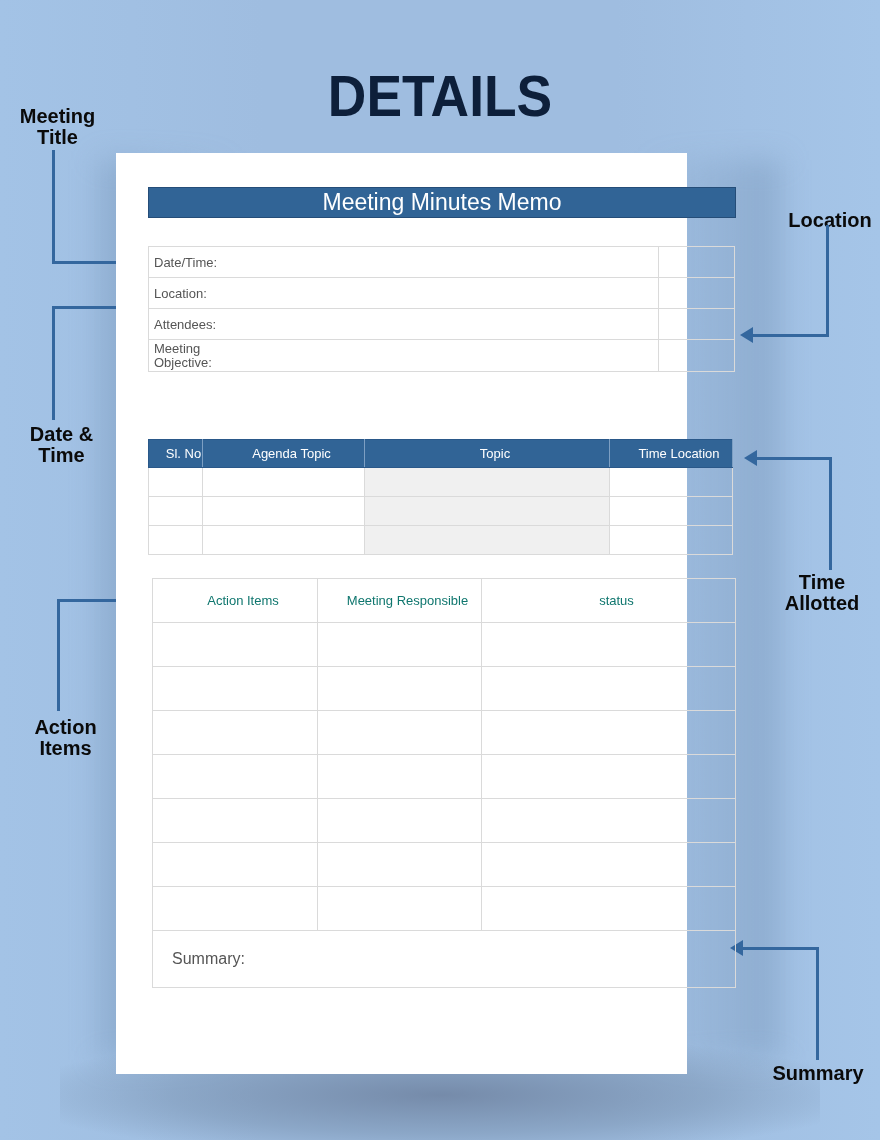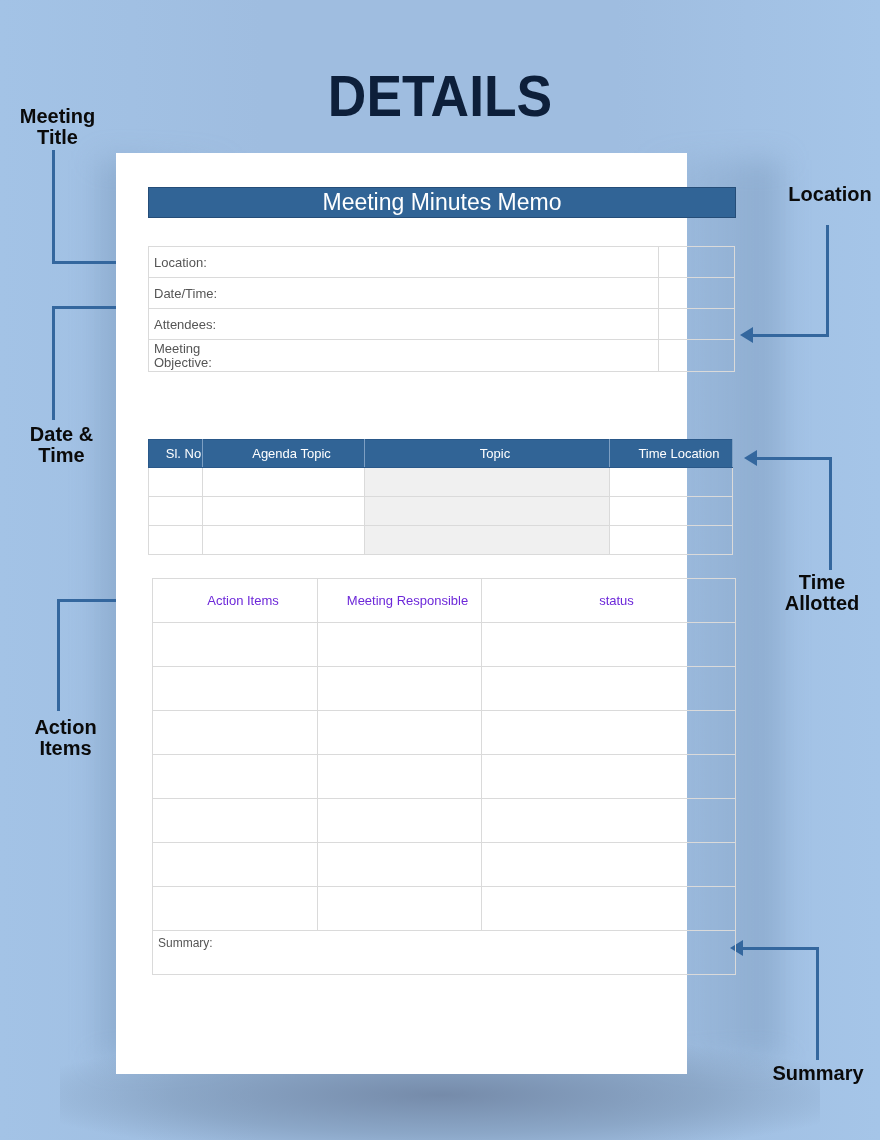--- a/index.html
+++ b/index.html
@@ -44,23 +44,23 @@
   }
   table { border-collapse: collapse; position: absolute; }
   td, th { border: 1px solid #dadada; color: #555; font-weight: normal; padding-left: 16px; }
   .info { left: 32px; top: 93px; width: 587px; font-size: 13px; }
   .info td { padding: 0 5px; vertical-align: middle; }
   .agenda { left: 32px; top: 286px; width: 585px; font-size: 13px; }
   .agenda th { background: #316496; color: #ffffff; height: 28px; border: 1px solid #2a5889; border-right: 1px solid #7d9fc3; }
   .agenda td { height: 29px; }
   .agenda td.shade { background: #f0f0f0; }
   .actions { left: 36px; top: 425px; width: 584px; font-size: 13px; }
-  .actions th { height: 44px; color: #6d28d9; }
+  .actions th { height: 44px; color: #0f766e; }
   .actions td { height: 44px; }
-  .summary-cell { height: 88px; vertical-align: top; padding: 5px; font-size: 12px; }
+  .summary-cell { height: 88px; vertical-align: top; padding: 19px; font-size: 16px; }
 </style>
 </head>
 <body>
 
 <div class="sideshade"></div>
 <div class="shadow"></div>
 
 <div class="big-title">DETAILS</div>
 
 <div class="callout" style="left:10px; top:106px; width:95px;">
@@ -80,21 +80,21 @@
 </div>
 
 <div class="line" style="left:57px; top:599px; width:80px; height:3px;"></div>
 <div class="line" style="left:57px; top:599px; width:3px; height:112px;"></div>
 <div class="arrow-r" style="left:135px; top:592px;"></div>
 <div class="callout" style="left:18px; top:717px; width:95px;">
   <div>Action</div>
   <div>Items</div>
 </div>
 
-<div class="callout" style="left:780px; top:184px; width:100px;">
+<div class="callout" style="left:780px; top:210px; width:100px;">
   <div>Location</div>
 </div>
 <div class="line" style="left:826px; top:225px; width:3px; height:112px;"></div>
 <div class="line" style="left:752px; top:334px; width:77px; height:3px;"></div>
 <div class="arrow-l" style="left:740px; top:327px;"></div>
 
 <div class="line" style="left:755px; top:457px; width:77px; height:3px;"></div>
 <div class="line" style="left:829px; top:457px; width:3px; height:113px;"></div>
 <div class="arrow-l" style="left:744px; top:450px;"></div>
 <div class="callout" style="left:772px; top:572px; width:100px;">
@@ -108,25 +108,25 @@
 <div class="callout" style="left:766px; top:1063px; width:104px;">
   <div>Summary</div>
 </div>
 
 <div class="page">
   <div class="memo-header">Meeting Minutes Memo</div>
 
   <table class="info">
     <tbody>
     <tr style="height:31px;">
+      <td>Date/Time:</td>
+      <td colspan="3"></td>
+    </tr>
+    <tr style="height:31px;">
       <td>Location:</td>
-      <td colspan="3"></td>
-    </tr>
-    <tr style="height:31px;">
-      <td>Date/Time:</td>
       <td colspan="3"></td>
     </tr>
     <tr style="height:31px;">
       <td>Attendees:</td>
       <td colspan="3"></td>
     </tr>
     <tr style="height:32px;">
       <td style="line-height:14px;">
         <div>Meeting</div>
         <div>Objective:</div>

